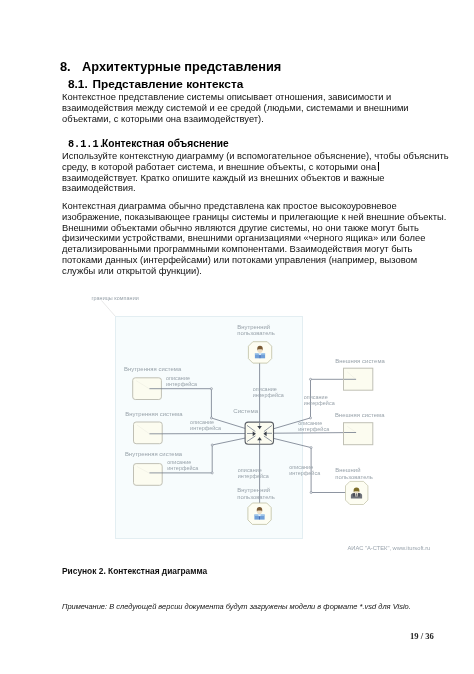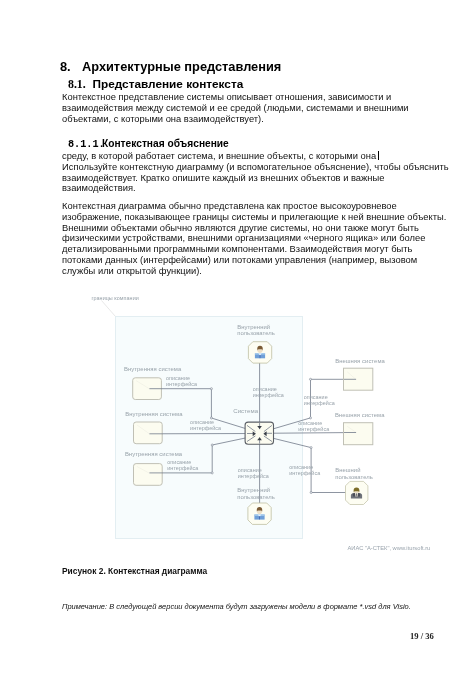--- a/index.html
+++ b/index.html
@@ -2,21 +2,21 @@
 <html><head>
 <meta charset="utf-8">
 <style>
   html,body{margin:0;padding:0;background:#fff;}
   body{width:474px;height:674px;font-family:"Liberation Sans",sans-serif;overflow:hidden;}
   .page{position:relative;width:474px;height:674px;background:#ffffff;}
 
   .h1{position:absolute;left:60px;top:59px;font-size:12.8px;font-weight:bold;color:#000;white-space:nowrap;}
   .h1 .num{display:inline-block;width:22px;}
   .h2{position:absolute;left:68px;top:77px;font-size:11.8px;font-weight:bold;color:#000;white-space:nowrap;}
-  .h2 .num{display:inline-block;width:24.5px;font-family:Liberation Serif, serif;}
+  .h2 .num{display:inline-block;width:24.5px;}
   .h3{position:absolute;left:68px;top:138px;font-size:10.2px;font-weight:bold;color:#000;white-space:nowrap;}
   .h3 .num{display:inline-block;width:34px;font-family:Liberation Mono, monospace;}
 
   .para{position:absolute;left:62px;font-size:9.35px;color:#111;white-space:nowrap;}
   .para .ln{display:block;height:10.75px;line-height:10.75px;}
   #p1{top:92px;}
   #p2{top:151px;}
   #p3{top:201px;}
 
   .caret{display:inline-block;width:1.2px;height:9px;background:#000;vertical-align:-1px;margin-left:2px;}
@@ -51,22 +51,22 @@
     <span class="ln">Контекстное представление системы описывает отношения, зависимости и</span>
     <span class="ln">взаимодействия между системой и ее средой (людьми, системами и внешними</span>
     <span class="ln">объектами, с которыми она взаимодействует).</span>
   </div>
 
   <div class="h3">
     <span class="num">8.1.1.</span><span>Контекстная объяснение</span>
   </div>
 
   <div class="para" id="p2">
+    <span class="ln">Используйте контекстную диаграмму (и вспомогательное объяснение), чтобы объяснить</span>
     <span class="ln"><span>среду, в которой работает система, и внешние объекты, с которыми она</span><span class="caret"></span></span>
-    <span class="ln">Используйте контекстную диаграмму (и вспомогательное объяснение), чтобы объяснить</span>
     <span class="ln">взаимодействует. Кратко опишите каждый из внешних объектов и важные</span>
     <span class="ln">взаимодействия.</span>
   </div>
 
   <div class="para" id="p3">
     <span class="ln">Контекстная диаграмма обычно представлена как простое высокоуровневое</span>
     <span class="ln">изображение, показывающее границы системы и прилегающие к ней внешние объекты.</span>
     <span class="ln">Внешними объектами обычно являются другие системы, но они также могут быть</span>
     <span class="ln">физическими устройствами, внешними организациями «черного ящика» или более</span>
     <span class="ln">детализированными программными компонентами. Взаимодействия могут быть</span>

